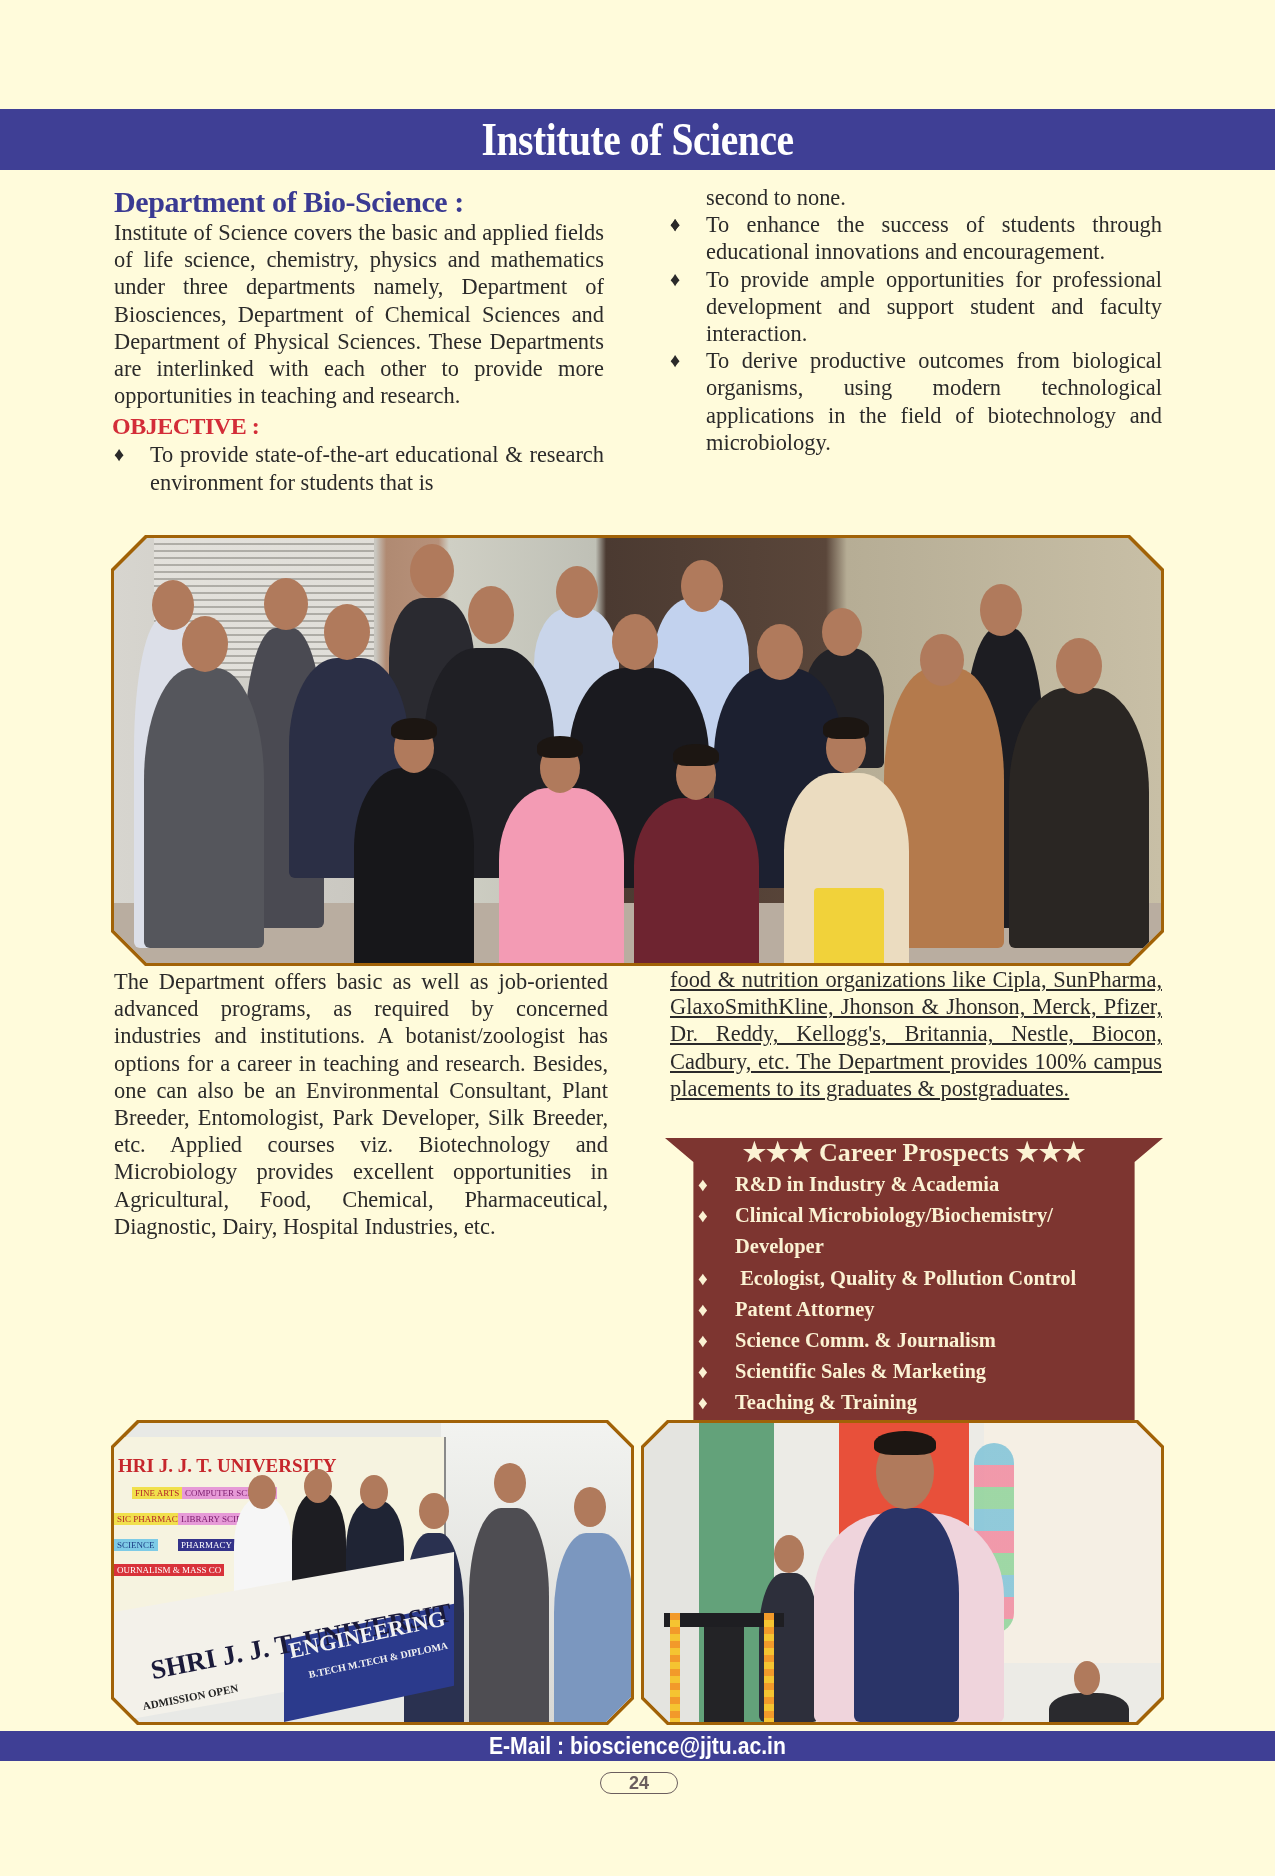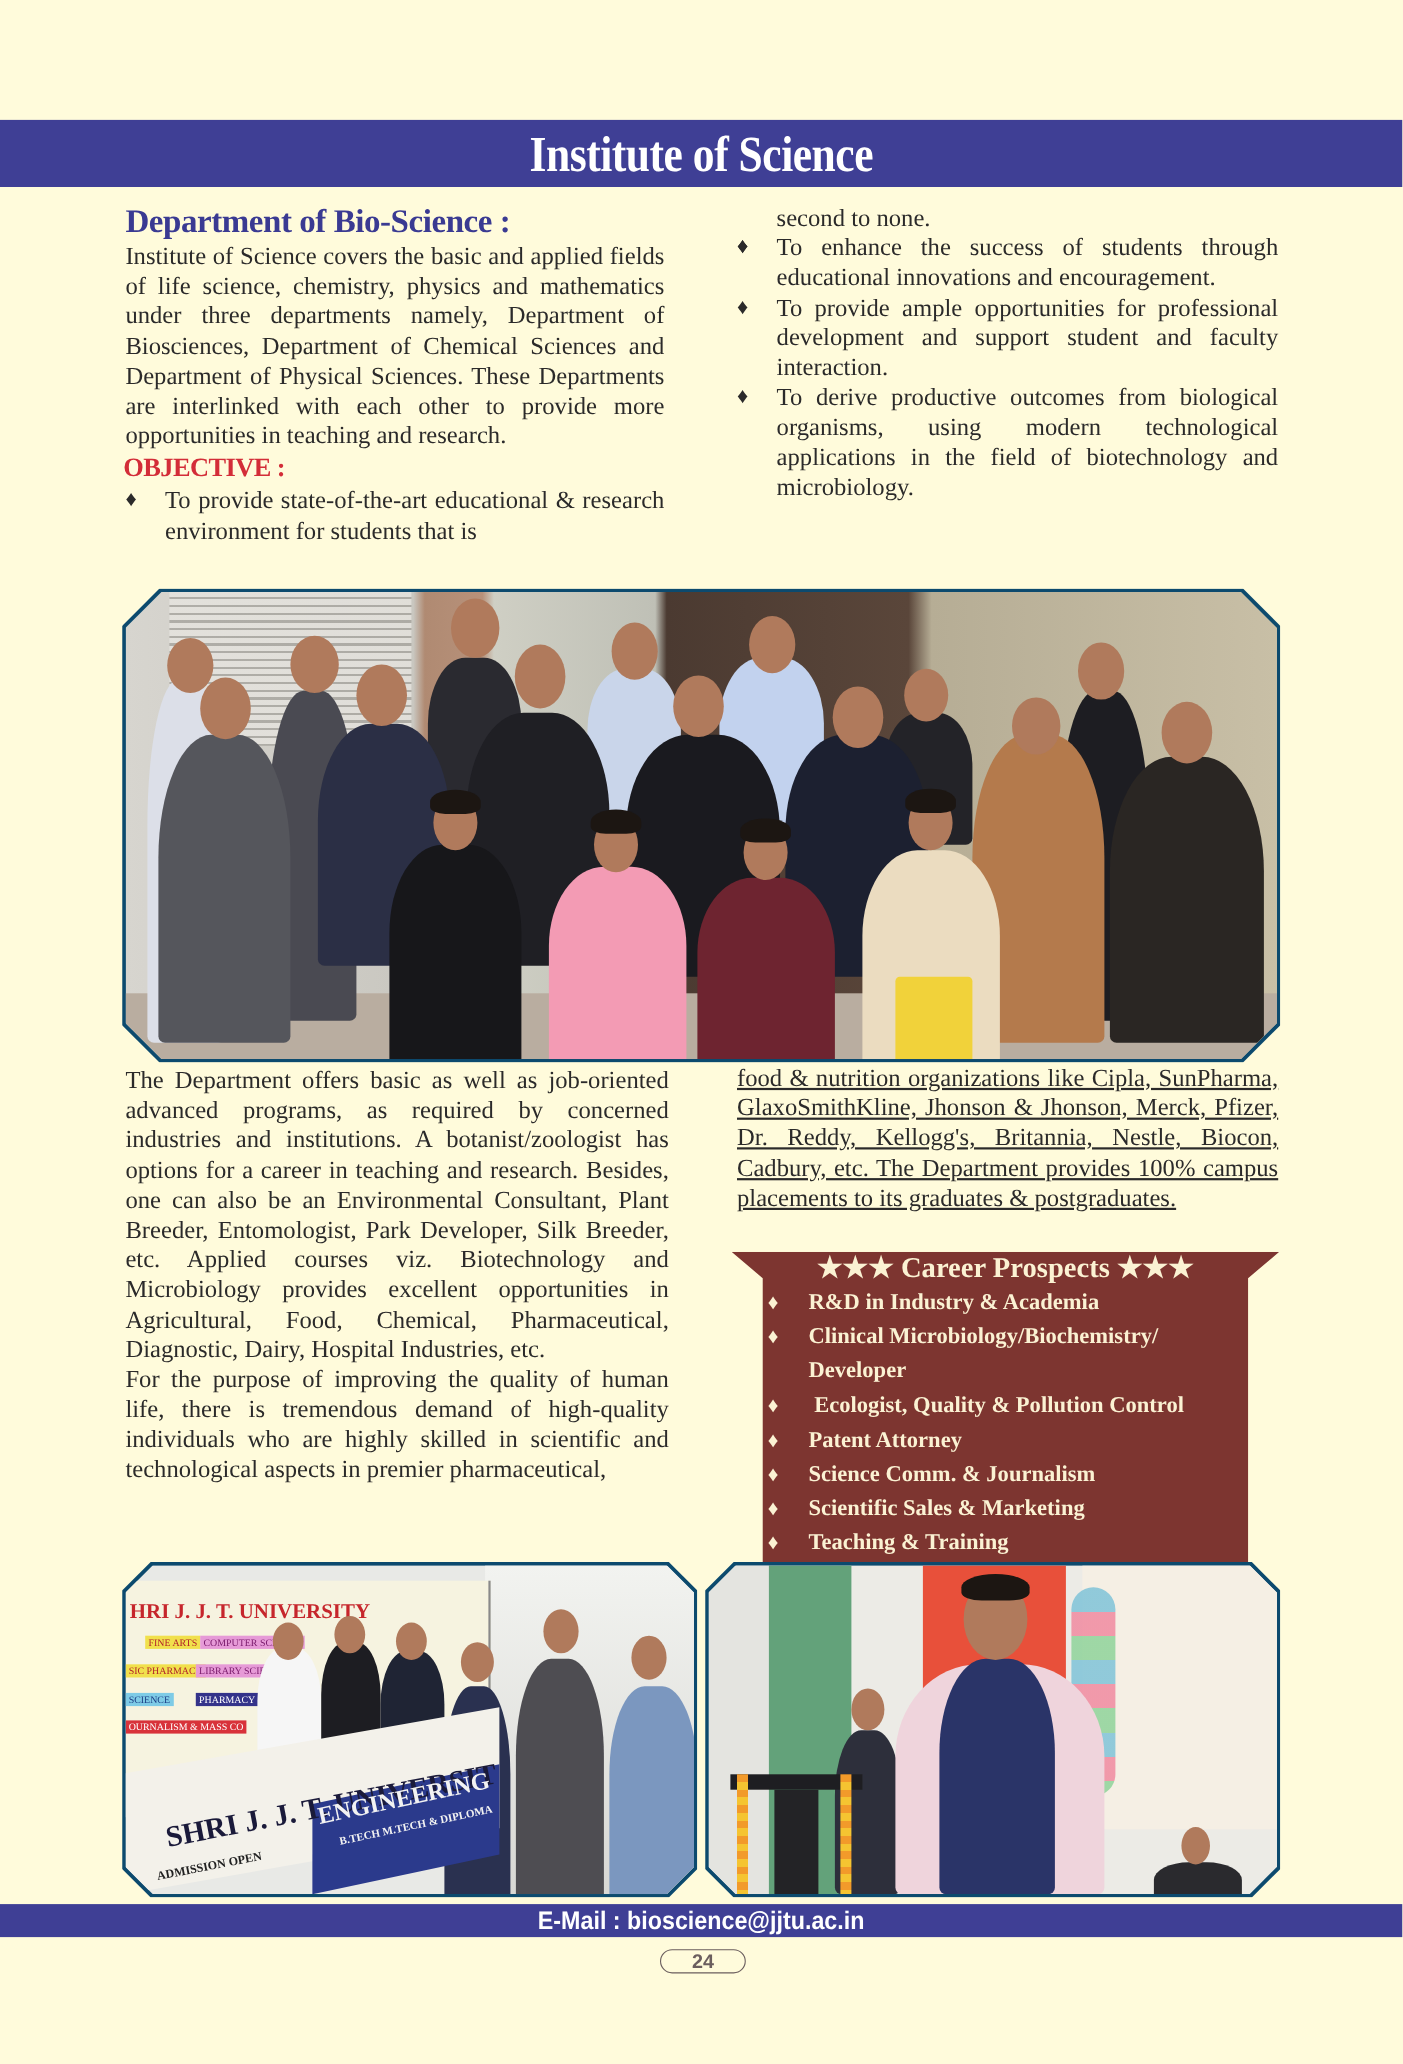--- a/index.html
+++ b/index.html
@@ -36,21 +36,21 @@
   }
   ul.bullets { list-style: none; margin: 0; padding: 0; }
   ul.bullets li { position: relative; padding-left: 36px; text-align: justify; }
   ul.bullets li .dia {
     position: absolute; left: 0; top: 0; font-size: 20px; color: #2b2a2a;
   }
   .cont { padding-left: 36px; }
 
   
   .frame {
-    background: #0c4a6e;
+    background: #a16207;
     clip-path: polygon(34px 0, calc(100% - 34px) 0, 100% 34px, 100% calc(100% - 34px), calc(100% - 34px) 100%, 34px 100%, 0 calc(100% - 34px), 0 34px);
   }
   .frame .inner {
     position: absolute; left: 3px; top: 3px; right: 3px; bottom: 3px;
     clip-path: polygon(33px 0, calc(100% - 33px) 0, 100% 33px, 100% calc(100% - 33px), calc(100% - 33px) 100%, 33px 100%, 0 calc(100% - 33px), 0 33px);
     overflow: hidden;
   }
   .frame.small {
     clip-path: polygon(26px 0, calc(100% - 26px) 0, 100% 26px, 100% calc(100% - 26px), calc(100% - 26px) 100%, 26px 100%, 0 calc(100% - 26px), 0 26px);
   }
@@ -226,21 +226,20 @@
     <div class="hair" style="left:559px; top:206px; width:46px; height:22px;"></div>
     <div class="person" style="left:670px; top:235px; width:125px; height:195px; background:#ebdcc0;"></div>
     <div class="head" style="left:712px; top:185px; width:40px; height:50px;"></div>
     <div class="hair" style="left:709px; top:179px; width:46px; height:22px;"></div>
     <div class="person" style="left:700px; top:350px; width:70px; height:80px; background:#f1d23a; border-radius:4px;"></div>
   </div>
 </div>
 
 <div class="abs col" style="left:114px; top:968px; width:494px;">
   <p style="text-align-last:left;">The Department offers basic as well as job-oriented advanced programs, as required by concerned industries and institutions. A botanist/zoologist has options for a career in teaching and research. Besides, one can also be an Environmental Consultant, Plant Breeder, Entomologist, Park Developer, Silk Breeder, etc. Applied courses viz. Biotechnology and Microbiology provides excellent opportunities in Agricultural, Food, Chemical, Pharmaceutical, Diagnostic, Dairy, Hospital Industries, etc.</p>
-  <p>For the purpose of improving the quality of human life, there is tremendous demand of high-quality individuals who are highly skilled in scientific and technological aspects in premier pharmaceutical,</p>
 </div>
 
 <div class="abs col" style="left:670px; top:966px; width:492px;text-decoration:underline;">
   <p style="text-align-last:left;">food &amp; nutrition organizations like Cipla, SunPharma, GlaxoSmithKline, Jhonson &amp; Jhonson, Merck, Pfizer, Dr. Reddy, Kellogg's, Britannia, Nestle, Biocon, Cadbury, etc. The Department provides 100% campus placements to its graduates &amp; postgraduates.</p>
 </div>
 
 <div class="abs ribbon"></div>
 <div class="abs ribbon-title">★★★ Career Prospects ★★★</div>
 <ul class="abs ribbon-list">
   <li><span class="dia">♦</span><span>R&amp;D in Industry &amp;  Academia</span></li>

